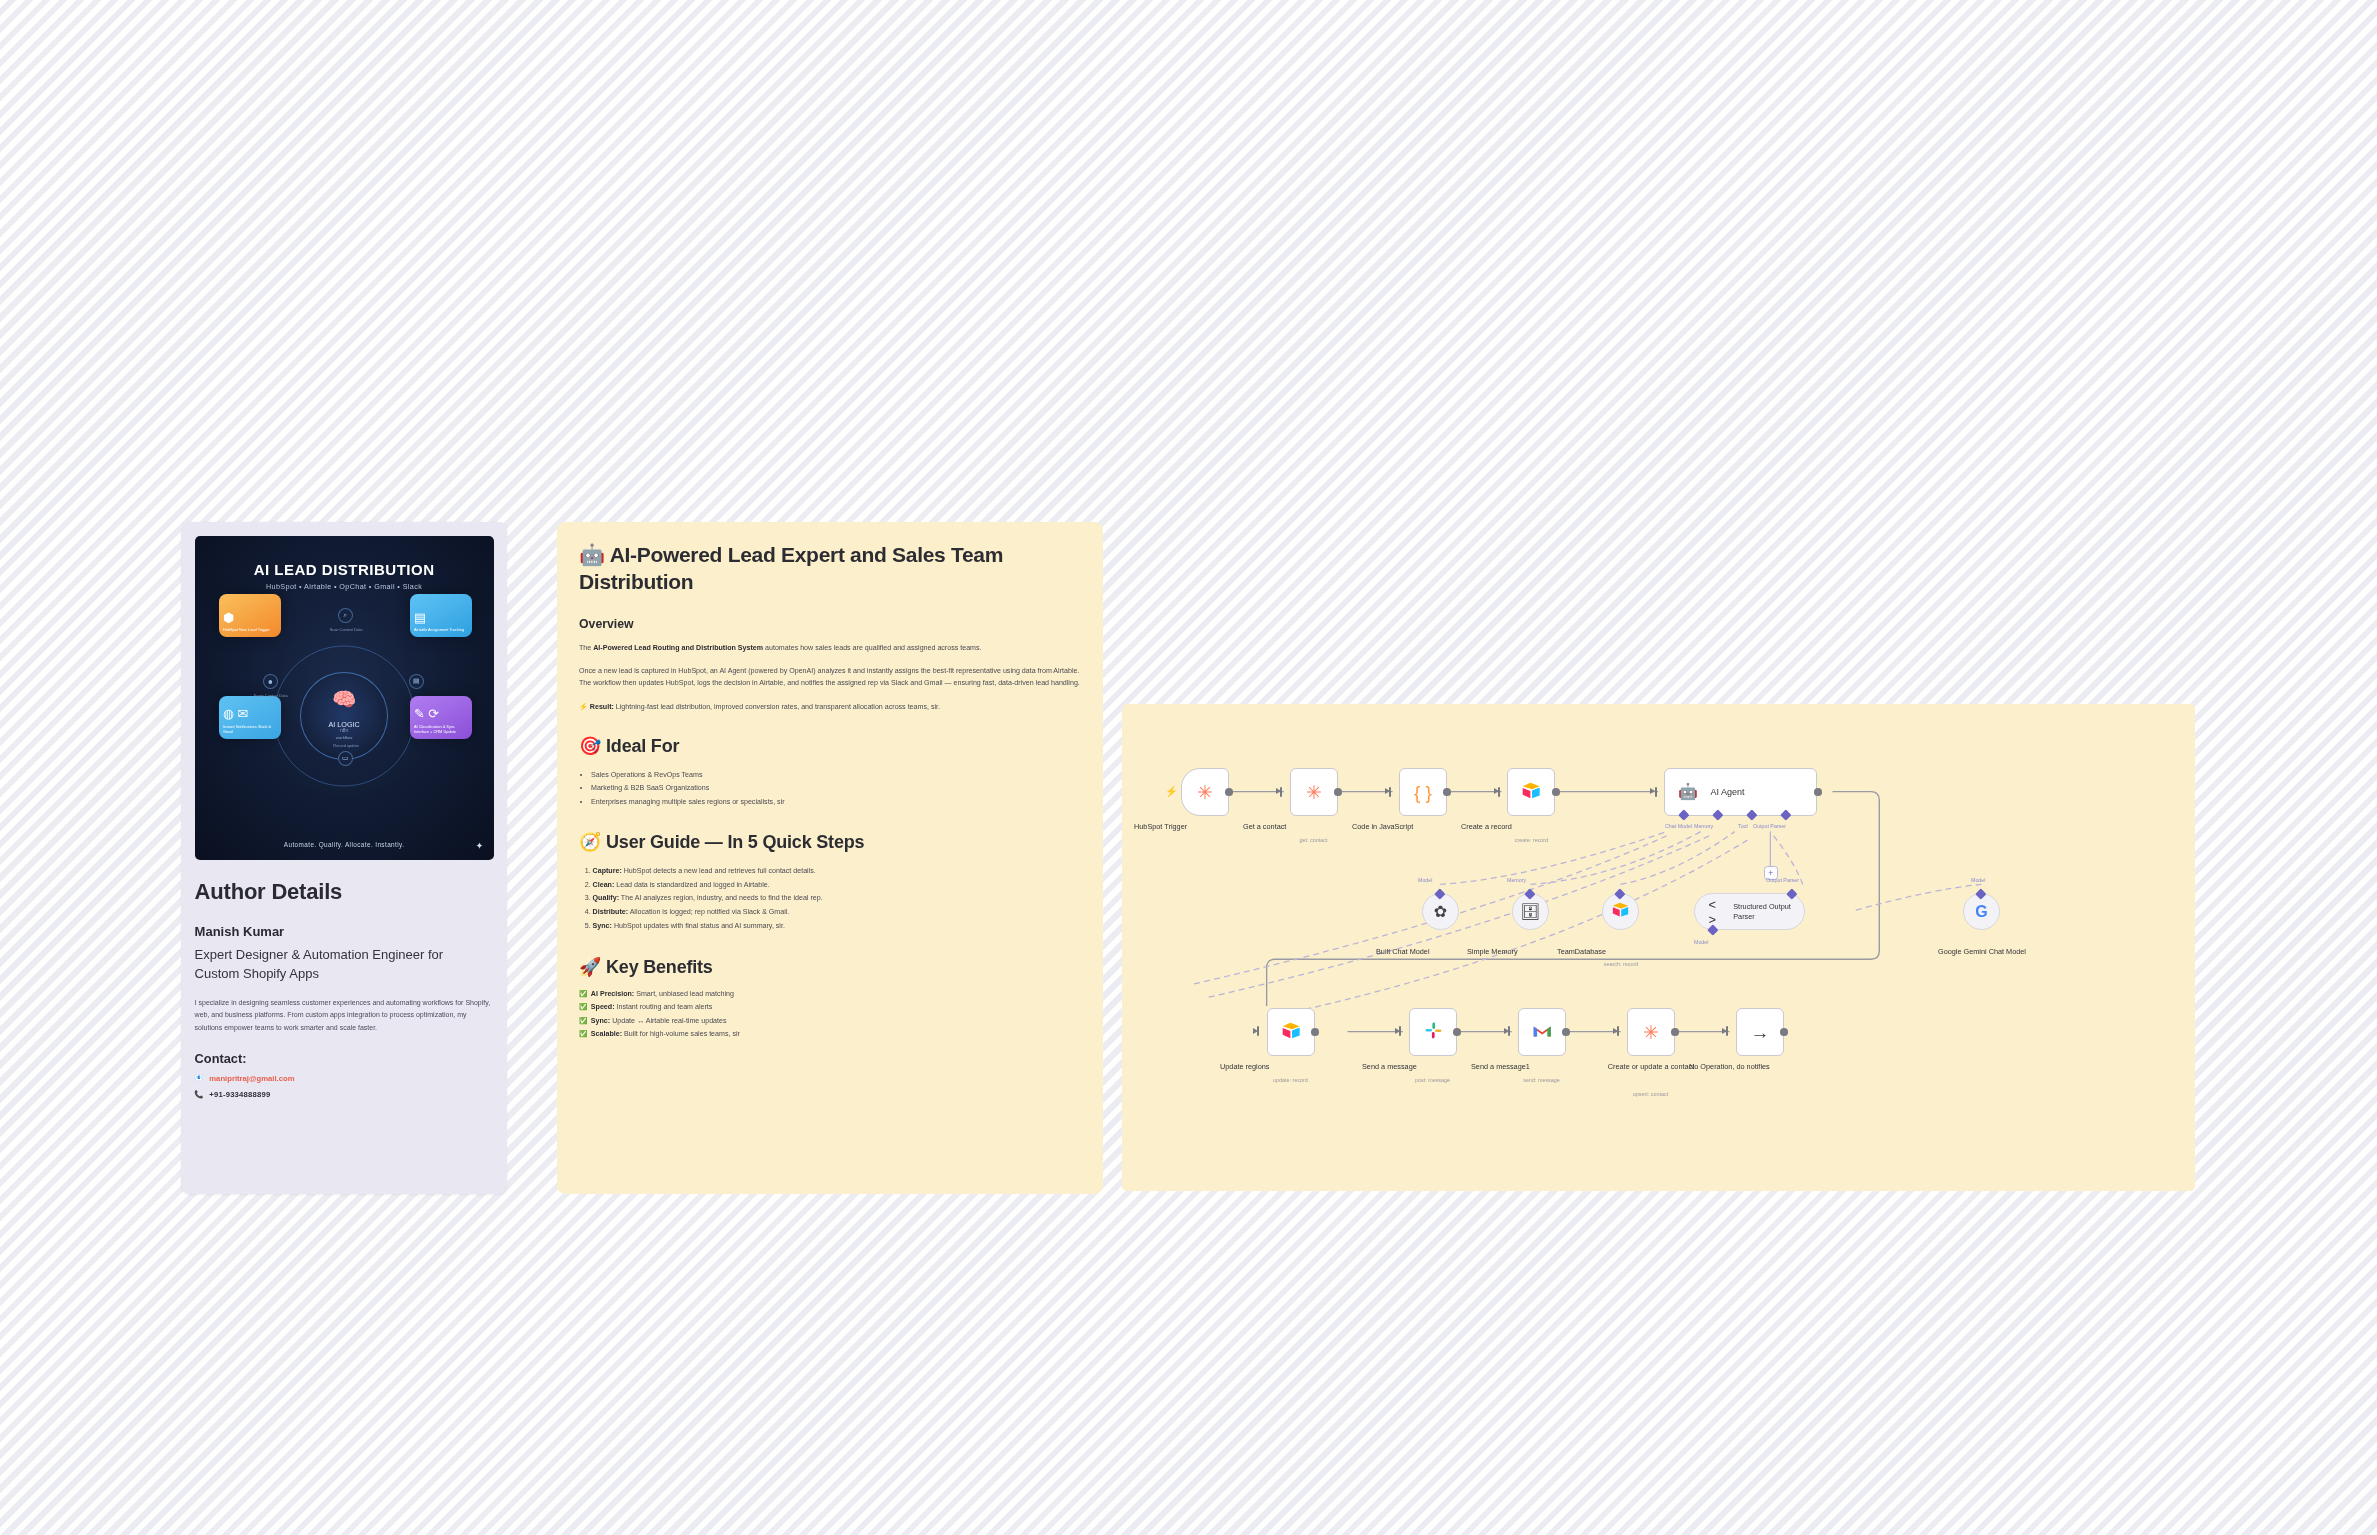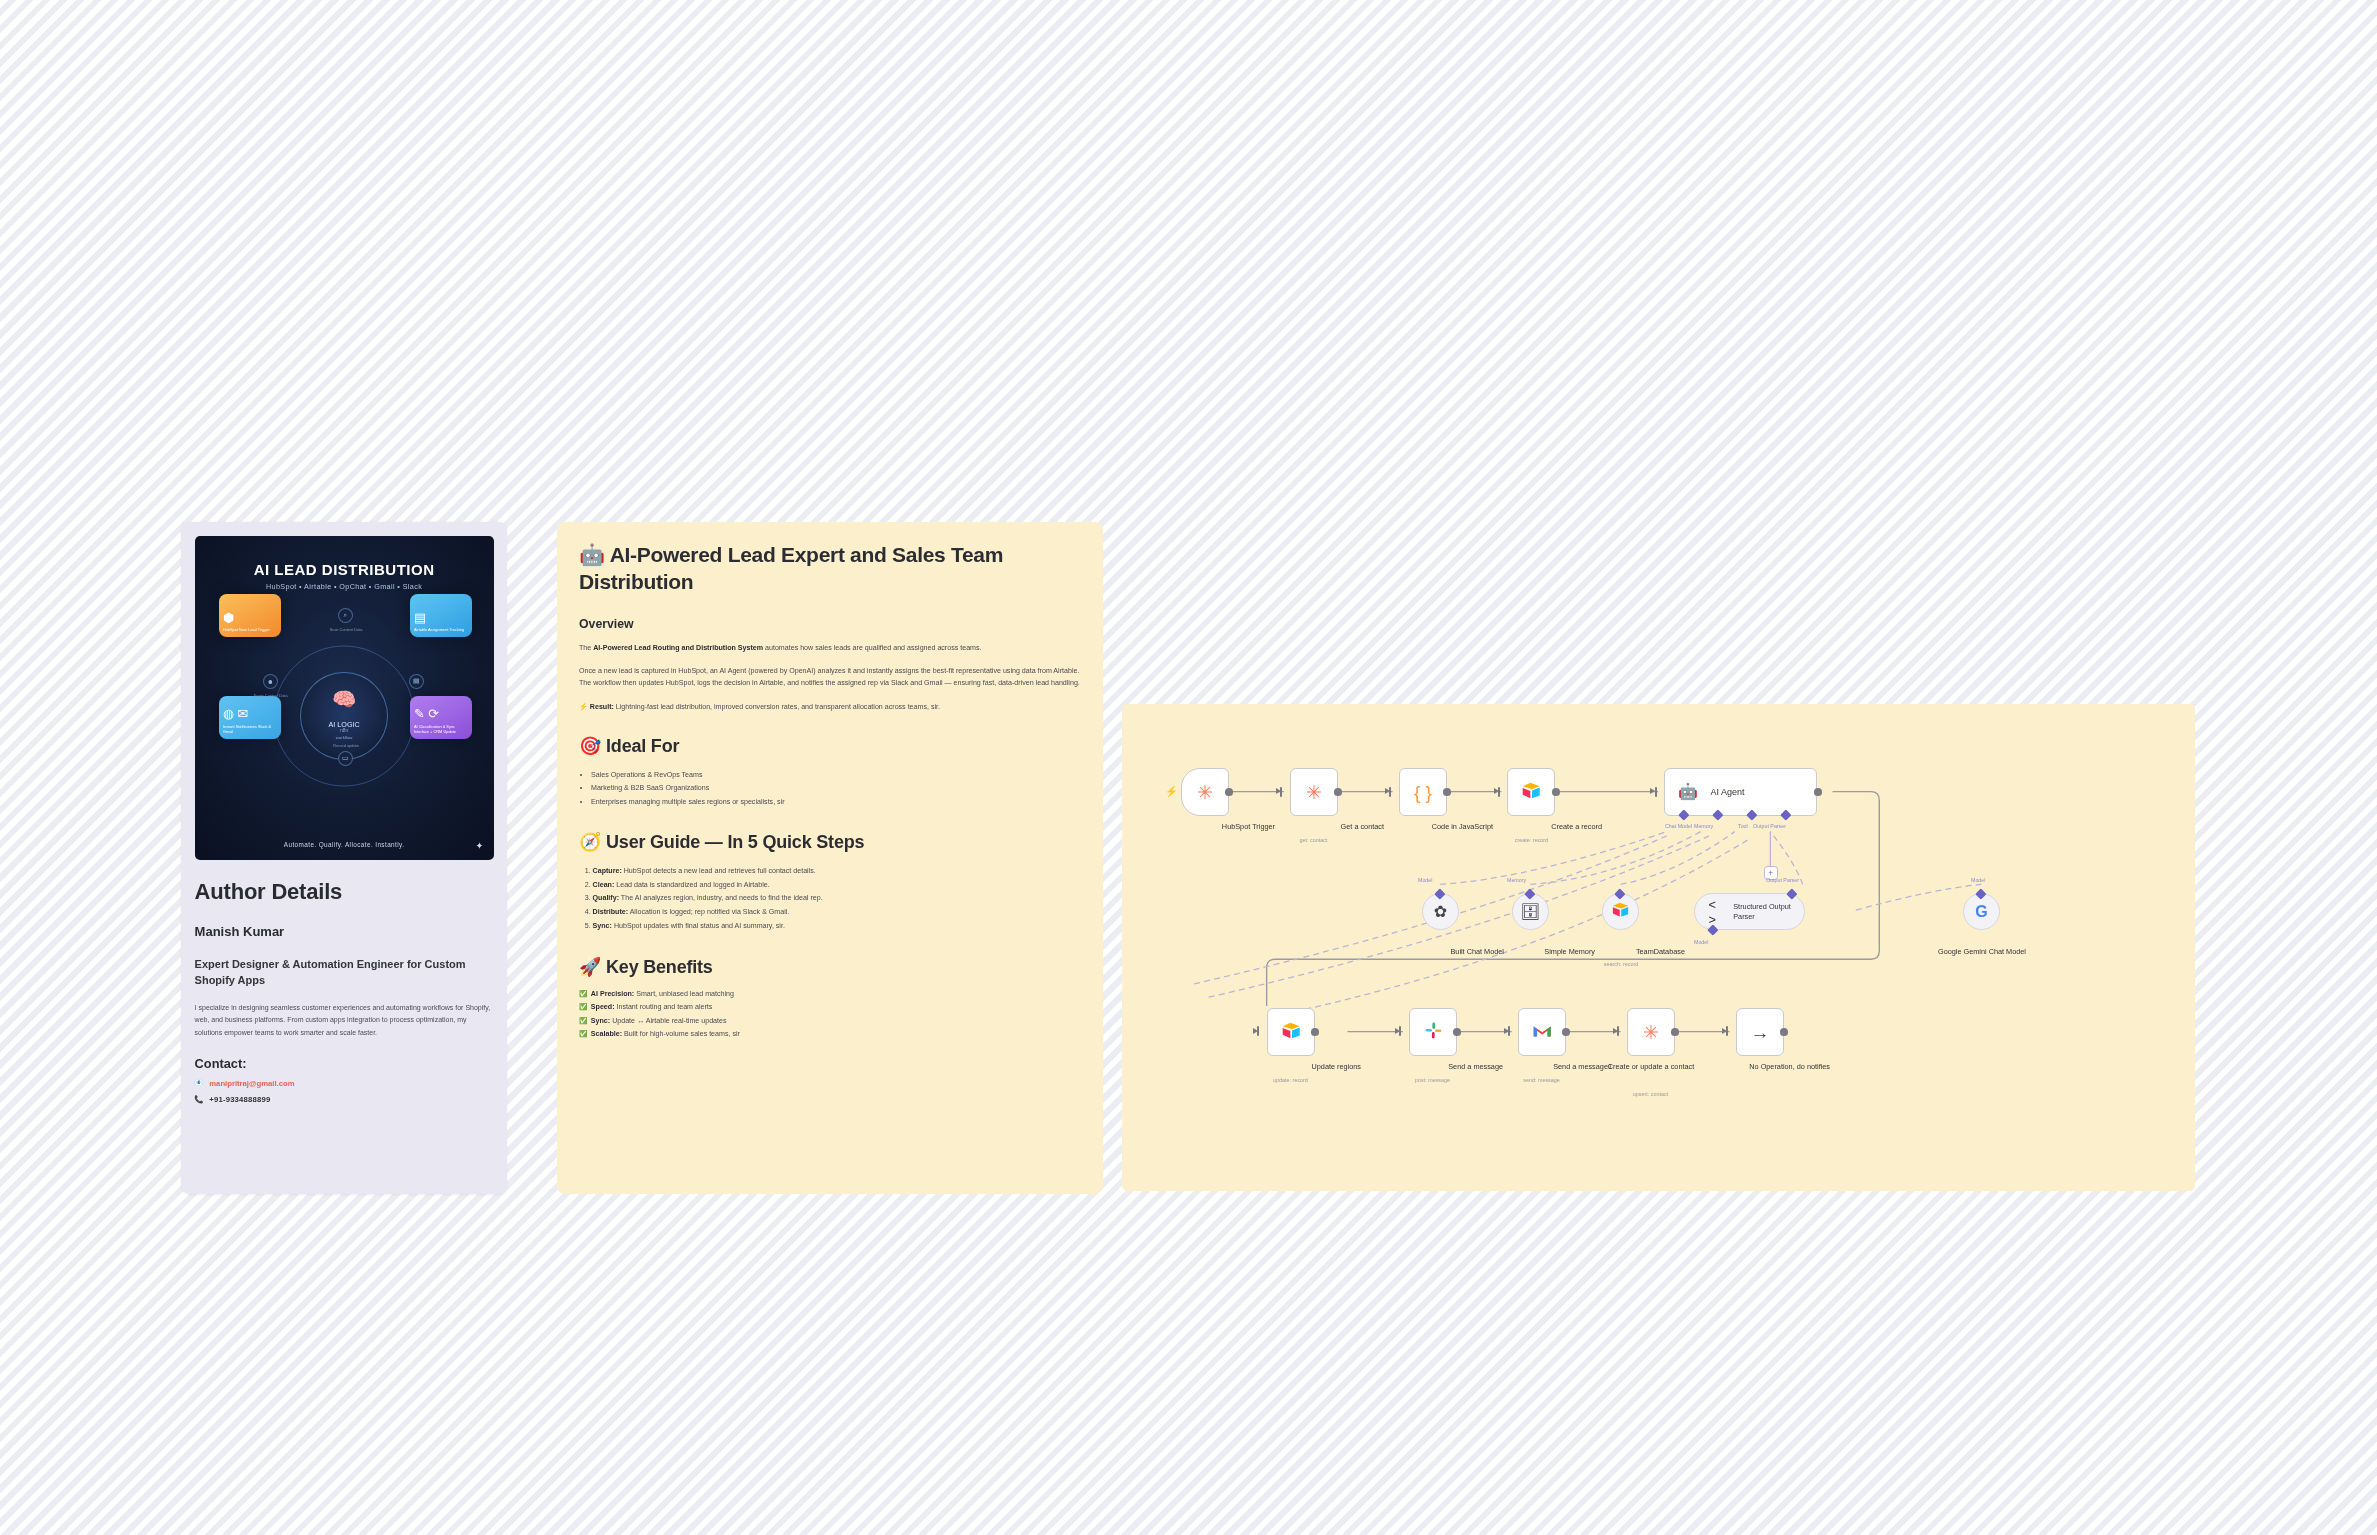--- a/index.html
+++ b/index.html
@@ -140,23 +140,23 @@
     color: #2a2a33;
     letter-spacing: -0.2px;
   }
   #author-name {
     margin-top: 19px;
     font-size: 13px;
     font-weight: bold;
     color: #2a2a33;
   }
   #author-role {
-    margin-top: 17px;
-    font-size: 11px;
-    font-weight: bold;
+    margin-top: 6px;
+    font-size: 13px;
+    font-weight: normal;
     color: #33333c;
     line-height: 1.5;
     max-width: 294px;
   }
   #author-bio {
     margin-top: 13.6px;
     font-size: 7px;
     color: #4b4b58;
     line-height: 1.75;
     max-width: 298px;
@@ -260,21 +260,21 @@
     width: 48px; height: 48px;
     border-radius: 19px 6px 6px 19px;
   }
   .node-wide {
     width: 153px; height: 48px;
     justify-content: flex-start;
     padding-left: 13.6px; gap: 12px;
   }
   .node-label {
     position: absolute;
-    text-align: right;
+    text-align: left;
     font-size: 7.3px;
     color: #32323a;
     white-space: nowrap;
   }
   .node-sublabel {
     position: absolute;
     text-align: center;
     font-size: 5.4px;
     color: #9a9aa4;
     white-space: nowrap;

